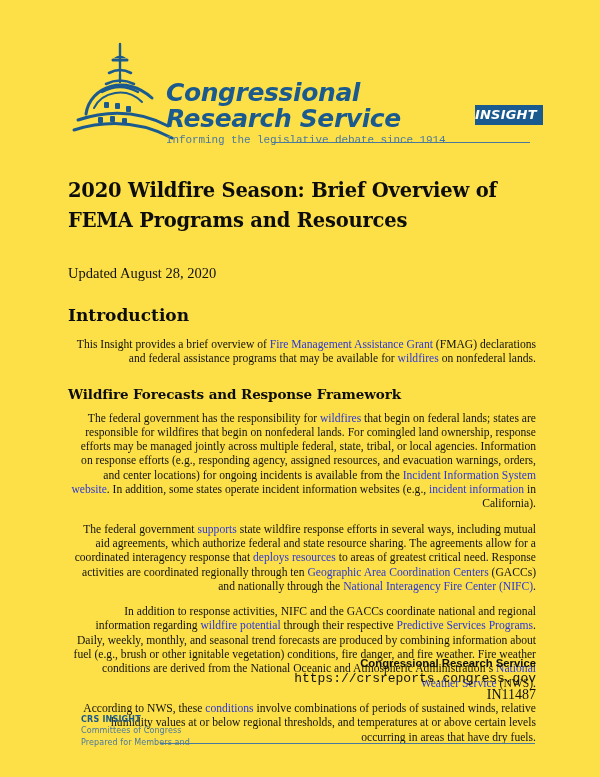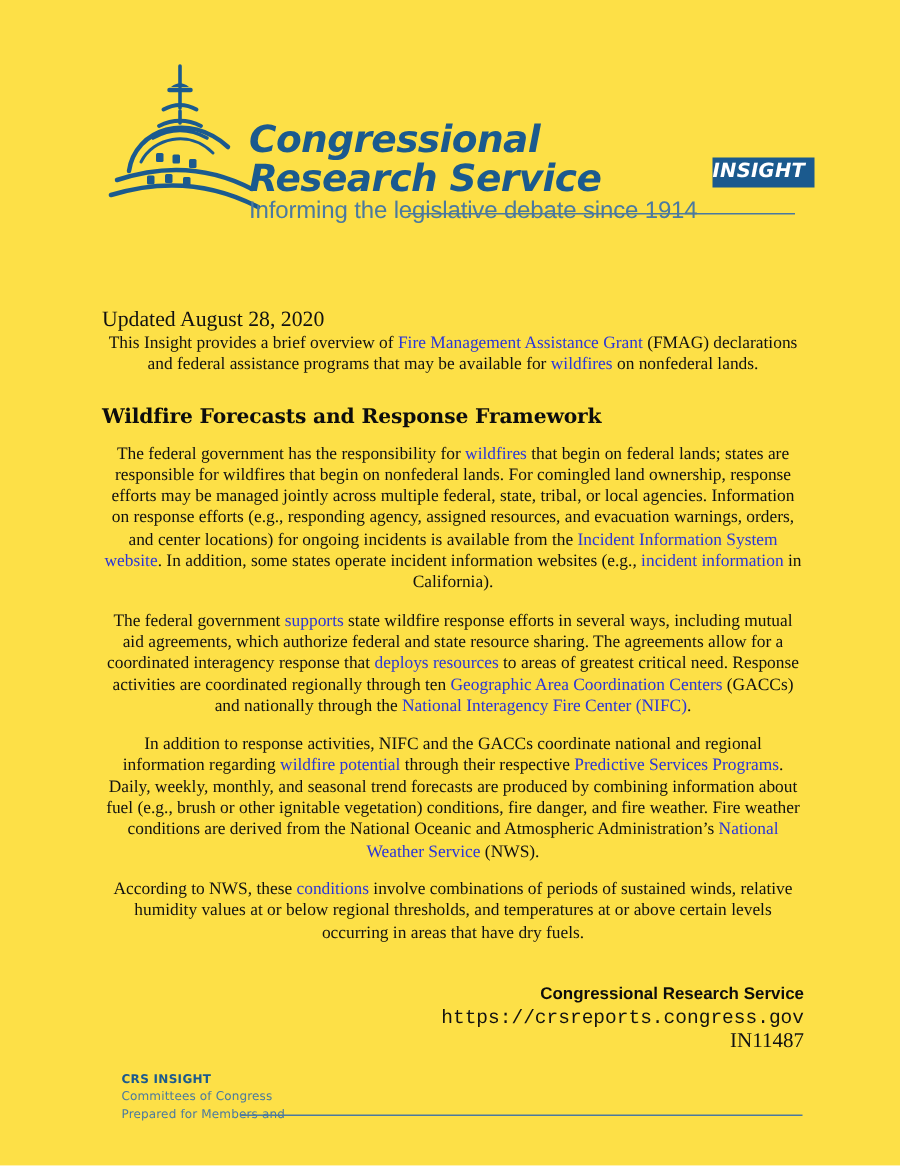--- a/index.html
+++ b/index.html
@@ -57,23 +57,23 @@
     font-weight: bold;
     font-style: italic;
     color: #1B5A8E;
     font-size: 25px;
     line-height: 25px;
     letter-spacing: -0.4px;
     white-space: nowrap;
   }
   .logo-line2 { margin-top: 1px; }
   .logo-tagline {
-    font-family: Liberation Sans, sans-serif;
+    font-family: Liberation Mono, monospace;
     color: #4A79A0;
-    font-size: 16px;
+    font-size: 11px;
     line-height: 13px;
     letter-spacing: -0.1px;
     white-space: nowrap;
     margin-top: 3px;
   }
   .tagline-rule {
     position: absolute;
     left: 272px;
     top: 142px;
     width: 258px;
@@ -143,21 +143,21 @@
     margin-bottom: 9px;
     color: #0d0d0d;
     letter-spacing: -0.1px;
   }
 
   p.body {
     font-family: "Liberation Serif", serif;
     font-size: 11.6px;
     line-height: 14.3px;
     margin: 0 0 11px 0;
-    text-align: center;
+    text-align: right;
     color: #111111;
   }
 
   a.lnk, .lnk {
     color: #2B36D8;
     text-decoration: none;
   }
 
   
   .footer-right {
@@ -261,23 +261,25 @@
       </div>
     </div>
 
     <div class="tagline-rule"></div>
 
     <div class="insight-badge">INSIGHT</div>
   </div>
 
   <div class="content">
 
+    <h1 class="doc-title">2020 Wildfire Season: Brief Overview of FEMA Programs and Resources</h1>
 
     <div class="doc-date">Updated August 28, 2020</div>
 
+    <h2 class="h1">Introduction</h2>
 
     <p class="body"><span>This Insight provides a brief overview of </span><a class="lnk" href="#">Fire Management Assistance Grant</a><span> (FMAG) declarations and federal assistance programs that may be available for </span><a class="lnk" href="#">wildfires</a><span> on nonfederal lands.</span></p>
 
     <h3 class="h2">Wildfire Forecasts and Response Framework</h3>
 
     <p class="body"><span>The federal government has the responsibility for </span><a class="lnk" href="#">wildfires</a><span> that begin on federal lands; states are responsible for wildfires that begin on nonfederal lands. For comingled land ownership, response efforts may be managed jointly across multiple federal, state, tribal, or local agencies. Information on response efforts (e.g., responding agency, assigned resources, and evacuation warnings, orders, and center locations) for ongoing incidents is available from the </span><a class="lnk" href="#">Incident Information System website</a><span>. In addition, some states operate incident information websites (e.g., </span><a class="lnk" href="#">incident information</a><span> in California).</span></p>
 
     <p class="body"><span>The federal government </span><a class="lnk" href="#">supports</a><span> state wildfire response efforts in several ways, including mutual aid agreements, which authorize federal and state resource sharing. The agreements allow for a coordinated interagency response that </span><a class="lnk" href="#">deploys resources</a><span> to areas of greatest critical need. Response activities are coordinated regionally through ten </span><a class="lnk" href="#">Geographic Area Coordination Centers</a><span> (GACCs) and nationally through the </span><a class="lnk" href="#">National Interagency Fire Center (NIFC)</a><span>.</span></p>
 
     <p class="body"><span>In addition to response activities, NIFC and the GACCs coordinate national and regional information regarding </span><a class="lnk" href="#">wildfire potential</a><span> through their respective </span><a class="lnk" href="#">Predictive Services Programs</a><span>. Daily, weekly, monthly, and seasonal trend forecasts are produced by combining information about fuel (e.g., brush or other ignitable vegetation) conditions, fire danger, and fire weather. Fire weather conditions are derived from the National Oceanic and Atmospheric Administration’s </span><a class="lnk" href="#">National Weather Service</a><span> (NWS).</span></p>

